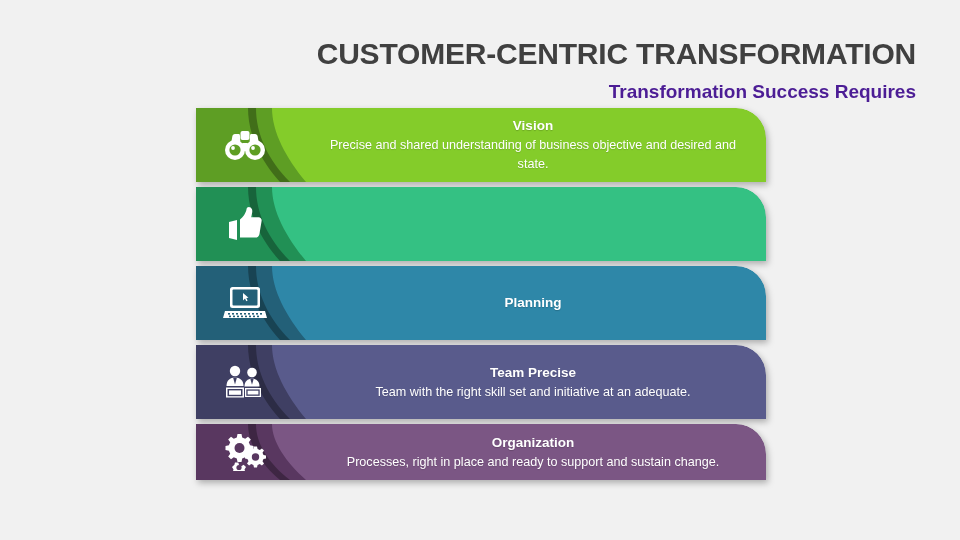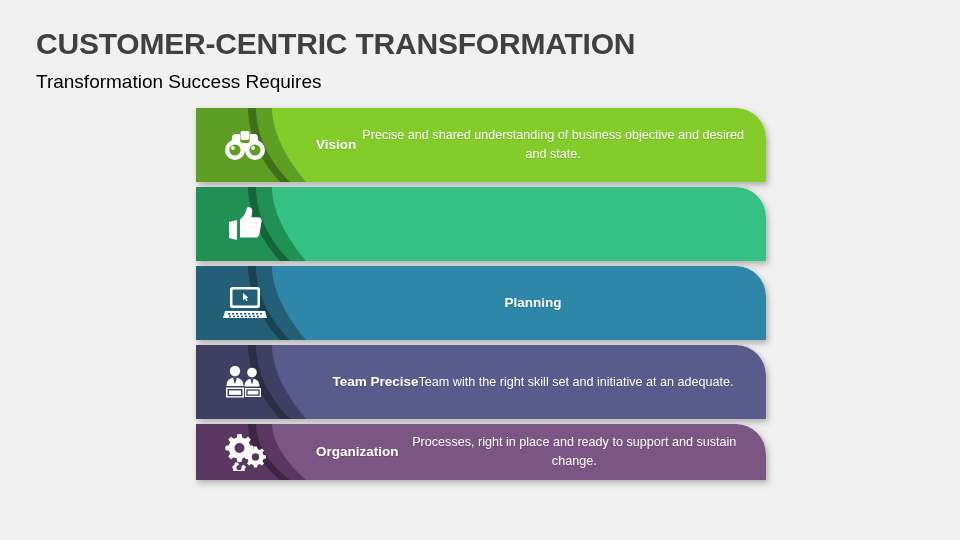--- a/index.html
+++ b/index.html
@@ -12,22 +12,23 @@
     background: #f1f1f1;
     font-family: "Liberation Sans", sans-serif;
     overflow: hidden;
     position: relative;
   }
 
   
   #slide-header {
     position: absolute;
     left: 36px;
-    top: 26px;
+    top: 36px;
     width: 880px;
+    text-align: right;
   }
   #slide-title {
     font-size: 30px;
     font-weight: bold;
     color: #404040;
     letter-spacing: -0.2px;
     line-height: 36px;
     white-space: nowrap;
   }
   #slide-subtitle {
@@ -91,20 +92,21 @@
   }
 
   
   .band-text {
     position: absolute;
     left: 120px;
     right: 16px;
     top: 0;
     height: 100%;
     display: flex;
+    flex-direction: column;
     align-items: center;
     justify-content: center;
     z-index: 3;
     text-align: center;
     color: #ffffff;
   }
   .band-heading {
     font-size: 13.5px;
     font-weight: bold;
     line-height: 19px;
@@ -121,21 +123,21 @@
 
   
   .band.h78 { height: 74px; }
   .band.h76 { height: 56px; }
 </style>
 </head>
 <body style="background: rgb(241, 241, 241);">
 
 <div id="slide-header">
   <div id="slide-title" style="color: rgb(64, 64, 64);">CUSTOMER-CENTRIC TRANSFORMATION</div>
-  <div id="slide-subtitle" style="color: #000000;">Transformation Success Requires</div>
+  <div id="slide-subtitle" style="color: #4c1d95; font-weight: bold;">Transformation Success Requires</div>
 </div>
 
 <div id="bands">
 
   <div class="band h78">
     <div class="band-shape">
       <div class="band-light" style="background: rgb(132, 204, 42);"></div>
       <svg class="band-dark-svg" viewBox="0 0 150 74" preserveAspectRatio="none">
         <path class="dark-fill" d="M0,0 L76,0 C76,24 90,50 110,74 L0,74 Z" fill="#5e9e24"></path>
         <path class="arc-fill" d="M52,0 C52,26 64,52 84,74 L94,74 C72,52 60,26 60,0 Z" opacity="0.30" fill="#000000"></path>

